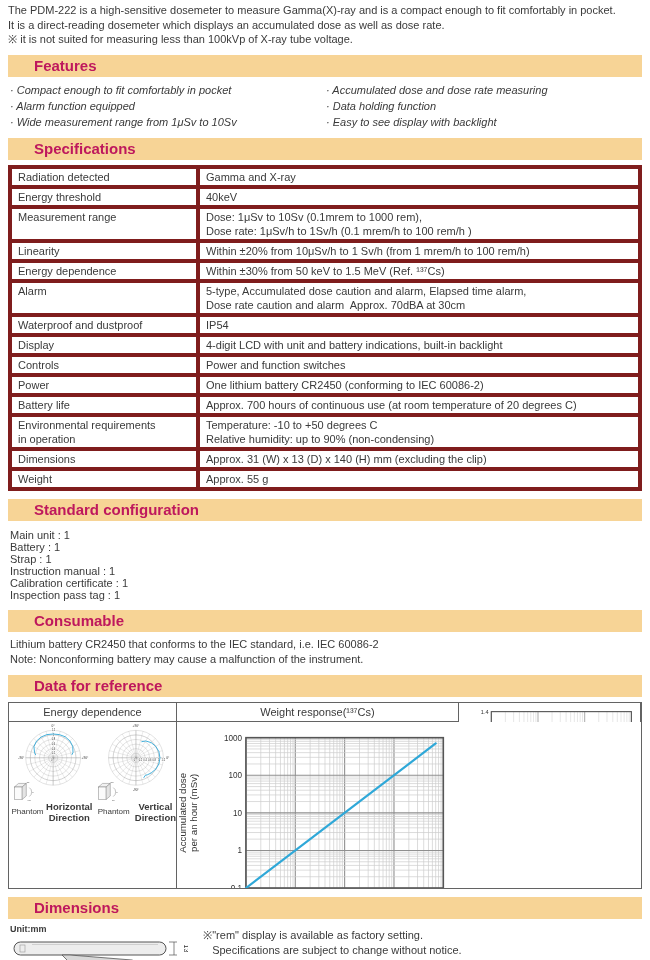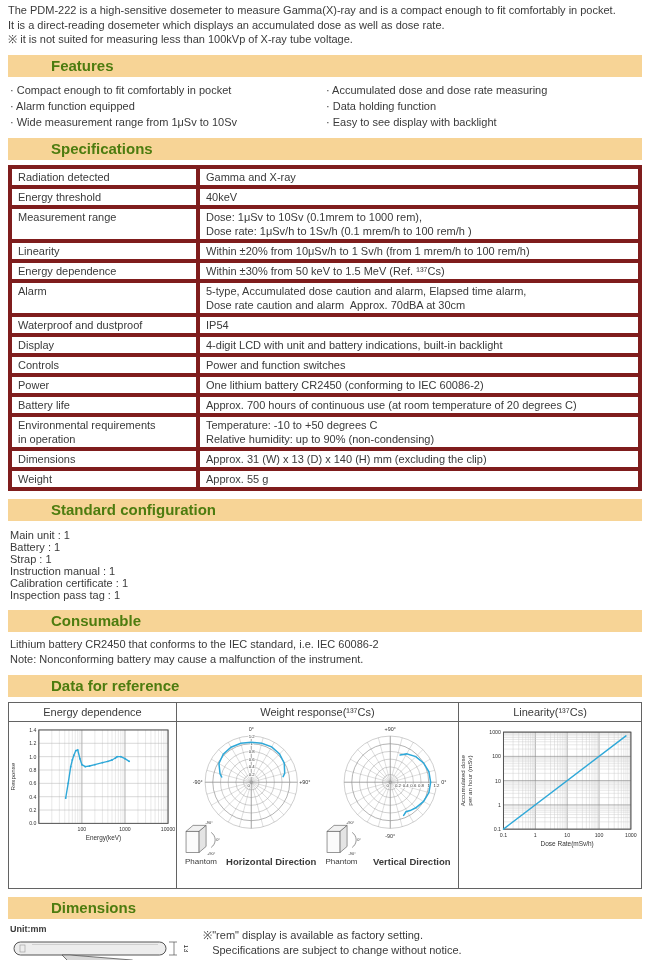--- a/index.html
+++ b/index.html
@@ -1,22 +1,22 @@
 <!DOCTYPE html>
 <html><head>
 <meta charset="utf-8">
 <style>
   html,body{margin:0;padding:0;}
   body{width:650px;height:960px;overflow:hidden;background:#fff;color:#3a3a3a;
        font-family:"Liberation Sans",sans-serif;font-size:11px;}
   .page{padding:3px 8px 0 8px;}
   .intro div{line-height:14.5px;}
   .section-bar{background:#f7d496;height:22px;line-height:22px;margin:8px 0 5px 0;}
-  .section-bar .t{font-size:15px;font-weight:bold;color:#4d7c0f;padding-left:26px;margin-left:17px;}
-  .features-cols{display:flex;margin:2px 0 8px 2px;}
+  .section-bar .t{font-size:15px;font-weight:bold;color:#be185d;padding-left:26px;}
+  .features-cols{display:flex;margin:2px 0 8px 2px;font-style:italic;}
   .features-cols .col{width:322px;}
   .feat{line-height:16px;}
   table.specs{border-collapse:collapse;width:100%;table-layout:fixed;}
   table.specs td{border:4px solid #7f1d1d;padding:1px 6px;vertical-align:top;
                  white-space:pre-line;line-height:14px;font-size:11px;}
   table.specs td.label{width:172px;}
   .std-items{display:flex;justify-content:space-between;padding:3px 6px 1px 2px;flex-direction:column;}
   .cons-text{line-height:15px;margin:2px 0 0 2px;white-space:pre-line;}
   .ref-table{display:grid;grid-template-columns:168px 282px 1fr;grid-template-rows:19px 166px;
              border:1px solid #636363;margin-top:2px;}
@@ -151,21 +151,20 @@
   </div>
   <div class="cons-text">Lithium battery CR2450 that conforms to the IEC standard, i.e. IEC 60086-2
 Note: Nonconforming battery may cause a malfunction of the instrument.</div>
 
   <div class="section-bar">
     <span class="t">Data for reference</span>
   </div>
   <div class="ref-table">
     <div class="ref-head">Energy dependence</div>
     <div class="ref-head">Weight response(¹³⁷Cs)</div>
-    <div class="ref-head">Linearity(¹³⁷Cs)</div>
     <div class="ref-cell">
         <div id="chart-energy"><svg viewBox="0 0 168 146" width="100%">
             <line x1="30" y1="8" x2="30" y2="102" stroke="#8f8f8f" stroke-width="0.7"></line>
             <line x1="43.04463314543919" y1="8" x2="43.04463314543919" y2="102" stroke="#cdcdcd" stroke-width="0.45"></line>
             <line x1="50.675254371185375" y1="8" x2="50.675254371185375" y2="102" stroke="#cdcdcd" stroke-width="0.45"></line>
             <line x1="56.08926629087838" y1="8" x2="56.08926629087838" y2="102" stroke="#cdcdcd" stroke-width="0.45"></line>
             <line x1="60.28870018789414" y1="8" x2="60.28870018789414" y2="102" stroke="#cdcdcd" stroke-width="0.45"></line>
             <line x1="63.71988751662456" y1="8" x2="63.71988751662456" y2="102" stroke="#cdcdcd" stroke-width="0.45"></line>
             <line x1="66.62091506728447" y1="8" x2="66.62091506728447" y2="102" stroke="#cdcdcd" stroke-width="0.45"></line>
             <line x1="69.13389943631756" y1="8" x2="69.13389943631756" y2="102" stroke="#cdcdcd" stroke-width="0.45"></line>

